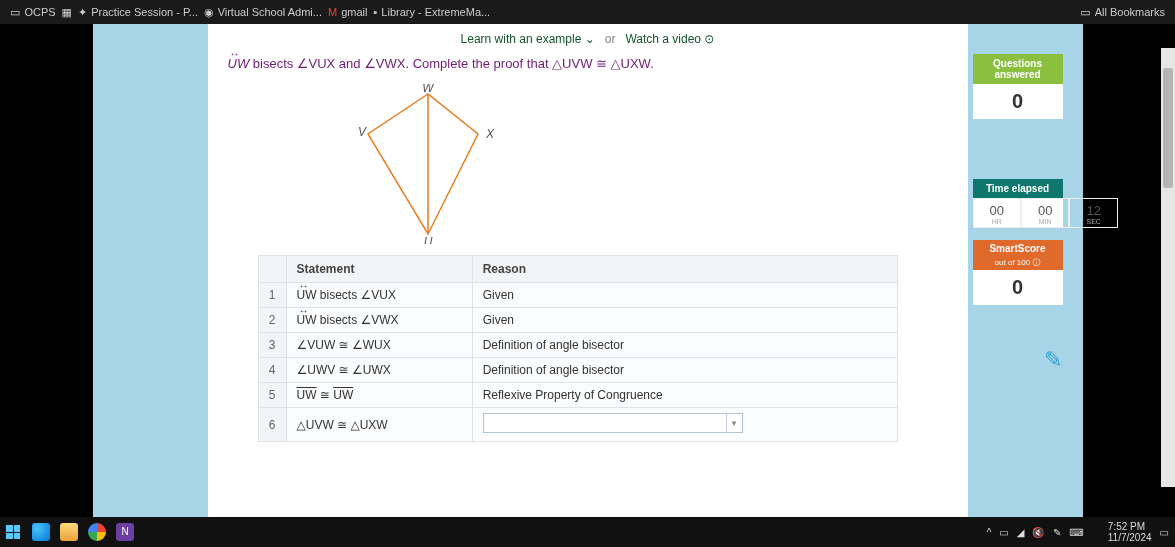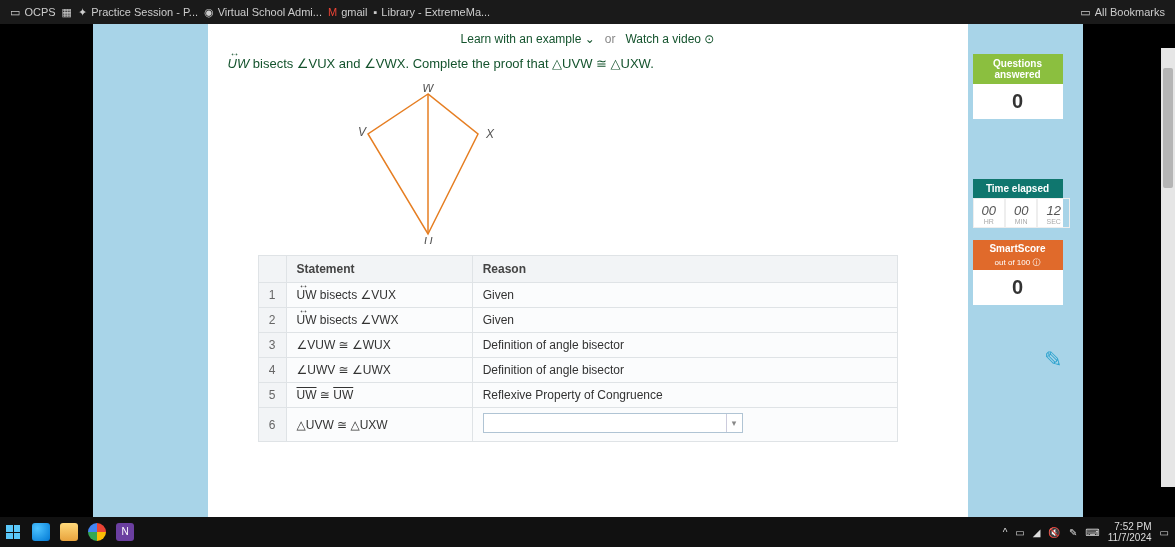--- a/index.html
+++ b/index.html
@@ -19,39 +19,39 @@
 .lightblue-frame {
   width: 990px; height: 100%; background: #a8d4e8;
   display: flex; justify-content: center; position: relative;
 }
 .white-page {
   width: 760px; background: #fff; color: #555; font-size: 12px;
   padding: 8px 20px 20px 20px; position: relative;
 }
 .top-links { text-align: center; color: #888; font-size: 12px; margin-bottom: 10px; }
 .top-links a { color: #14532d; text-decoration: none; }
-.question-text { color: #14532d; font-size: 13px; margin-bottom: 8px; }
+.question-text { color: #701a75; font-size: 13px; margin-bottom: 8px; }
 
 .figure { width: 180px; height: 160px; margin: 5px 0 8px 110px; }
 
 .proof-table { border-collapse: collapse; width: 640px; margin-left: 30px; background: #fff; }
 .proof-table th { background: #f2f4f6; text-align: left; padding: 6px 10px; font-weight: bold; border: 1px solid #dfe3e6; font-size: 12px; color: #444; }
 .proof-table td { border: 1px solid #dfe3e6; padding: 5px 10px; font-size: 12px; background: #fbfcfd; color: #333; }
 .proof-table td.num { width: 28px; text-align: center; background: #f2f4f6; color: #666; }
 .reason-input { display: inline-block; width: 260px; height: 20px; border: 1px solid #b0c4d4; background: #fff; }
 .reason-input .dd { float: right; width: 16px; height: 18px; border-left: 1px solid #ccd; color: #888; font-size: 9px; text-align: center; line-height: 18px; }
 
 .side-panel { position: absolute; top: 30px; right: 20px; width: 90px; display: flex; flex-direction: column; gap: 12px; }
 .panel-box { width: 90px; text-align: center; font-size: 10px; color: #fff; }
 .qa-head { background: #8bbf3f; padding: 4px; font-weight: bold; }
 .qa-val { background: #fff; color: #333; font-size: 20px; font-weight: bold; padding: 6px 0; }
 .time-head { background: #0f766e; padding: 4px; font-weight: bold; margin-top: 48px; }
 .time-grid { background: #fff; color: #555; display: flex; }
 .time-cell { flex: 1; border: 1px solid #eee; }
-.time-cell .v { font-size: 13px; padding: 4px 8px 0; color: #555; font-style: italic; }
+.time-cell .v { font-size: 13px; padding: 4px 16px 0; color: #555; }
 .time-cell .l { font-size: 7px; color: #aaa; padding-bottom: 2px; }
 .ss-head { background: #e06a2b; padding: 3px; font-weight: bold; font-size: 10px; }
 .ss-sub { background: #e06a2b; font-size: 8px; padding-bottom: 2px; }
 .ss-val { background: #fff; color: #333; font-size: 20px; font-weight: bold; padding: 6px 0; }
 .pencil { margin-top: 30px; align-self: flex-end; color: #2fa4cf; font-size: 22px; }
 
 .overline { text-decoration: overline; }
 .larr { position: relative; }
 .larr::before { content: "↔"; position: absolute; top: -9px; left: 2px; font-size: 10px; }
 
@@ -60,21 +60,21 @@
 
 .taskbar {
   position: absolute; bottom: 0; left: 0; right: 0; height: 30px;
   background: #111; display: flex; align-items: center; padding: 0 6px;
   color: #ddd; font-size: 10px;
 }
 .taskbar .start { width: 14px; height: 14px; display: grid; grid-template: 1fr 1fr / 1fr 1fr; gap: 1px; margin-right: 12px; }
 .taskbar .start span { background: #5ac8fa; }
 .taskbar .ticons { display: flex; gap: 10px; align-items: center; }
 .taskbar .tray { margin-left: auto; display: flex; align-items: center; gap: 8px; }
-.taskbar .clock { text-align: right; line-height: 11px; }
+.taskbar .clock { line-height: 11px; margin-left: 16px; }
 .app-icon { width: 18px; height: 18px; border-radius: 3px; display: inline-block; }
 </style>
 </head>
 <body>
 
 <div class="bookmark-bar">
   <span class="tab-icon">▭ <span>OCPS</span></span>
   <span>▦</span>
   <span class="tab-icon">✦ <span>Practice Session - P...</span></span>
   <span class="tab-icon">◉ <span>Virtual School Admi...</span></span>

